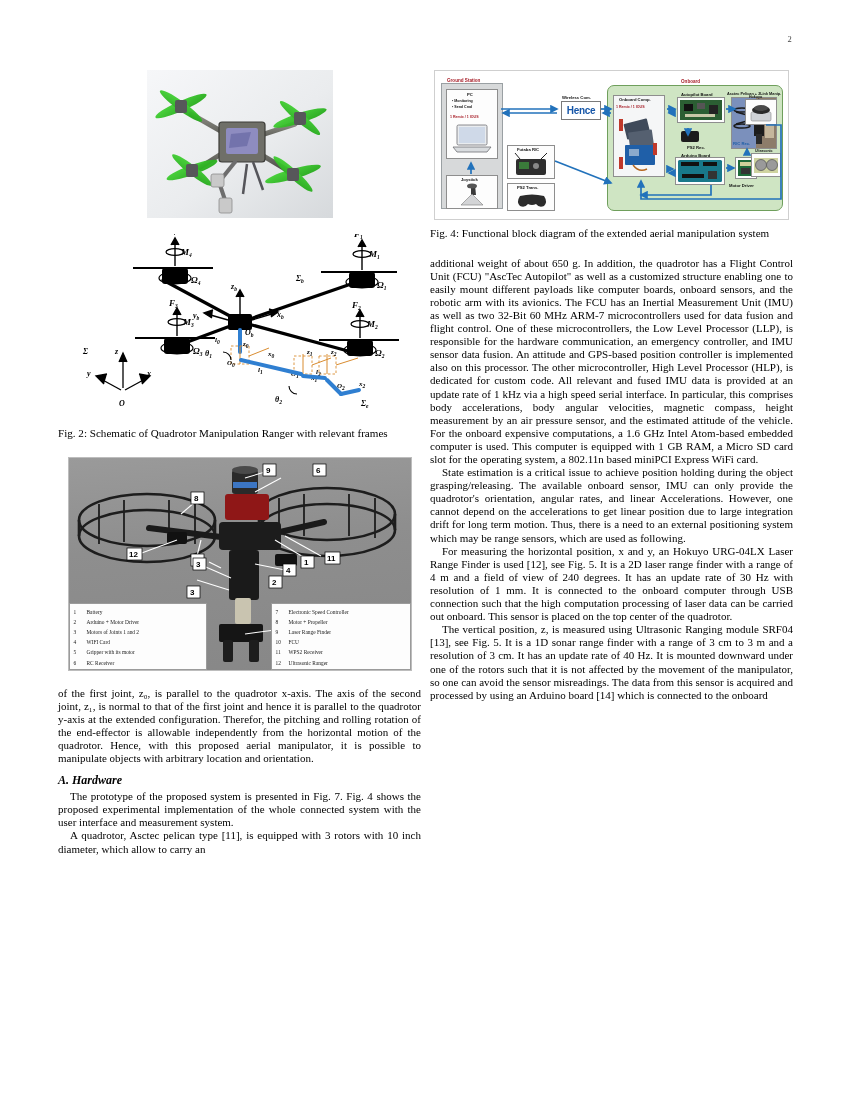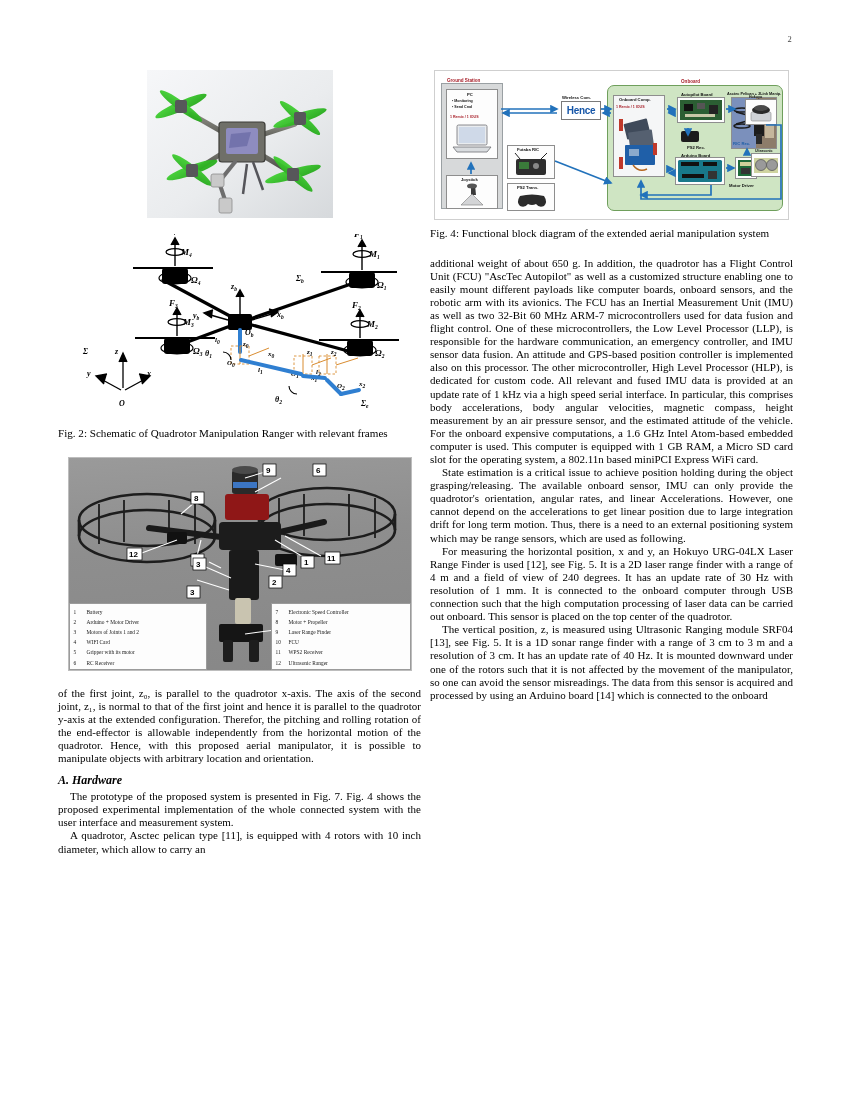--- a/index.html
+++ b/index.html
@@ -582,21 +582,21 @@
               <span class="legend-txt">Ultrasonic Ranger</span>
             </div>
           </div>
         </div>
       </div>
     </div>
 
     <p class="body noindent">of the first joint, z₀, is parallel to the quadrotor x-axis. The axis of the second joint, z₁, is normal to that of the first joint and hence it is parallel to the quadrotor y-axis at the extended configuration. Therefor, the pitching and rolling rotation of the end-effector is allowable independently from the horizontal motion of the quadrotor. Hence, with this proposed aerial manipulator, it is possible to manipulate objects with arbitrary location and orientation.</p>
     <div class="subhead">A.  Hardware</div>
     <p class="body">The prototype of the proposed system is presented in Fig. 7. Fig. 4 shows the proposed experimental implementation of the whole connected system with the user interface and measurement system.</p>
-    <p class="body">A quadrotor, Asctec pelican type [11], is equipped with 4 rotors with 10 inch diameter, which allow to carry an</p>
+    <p class="body">A quadrotor, Asctec pelican type [11], is equipped with 3 rotors with 10 inch diameter, which allow to carry an</p>
   </div>
 
   <div class="col col-right">
 
     <div class="figblock">
       <div class="fig4-wrap">
 
         <div class="f4 f4-panel" style="left:6px; top:12px; width:62px; height:126px;"></div>
         <div class="f4-title" style="left:12px; top:7px;">Ground Station</div>
 

